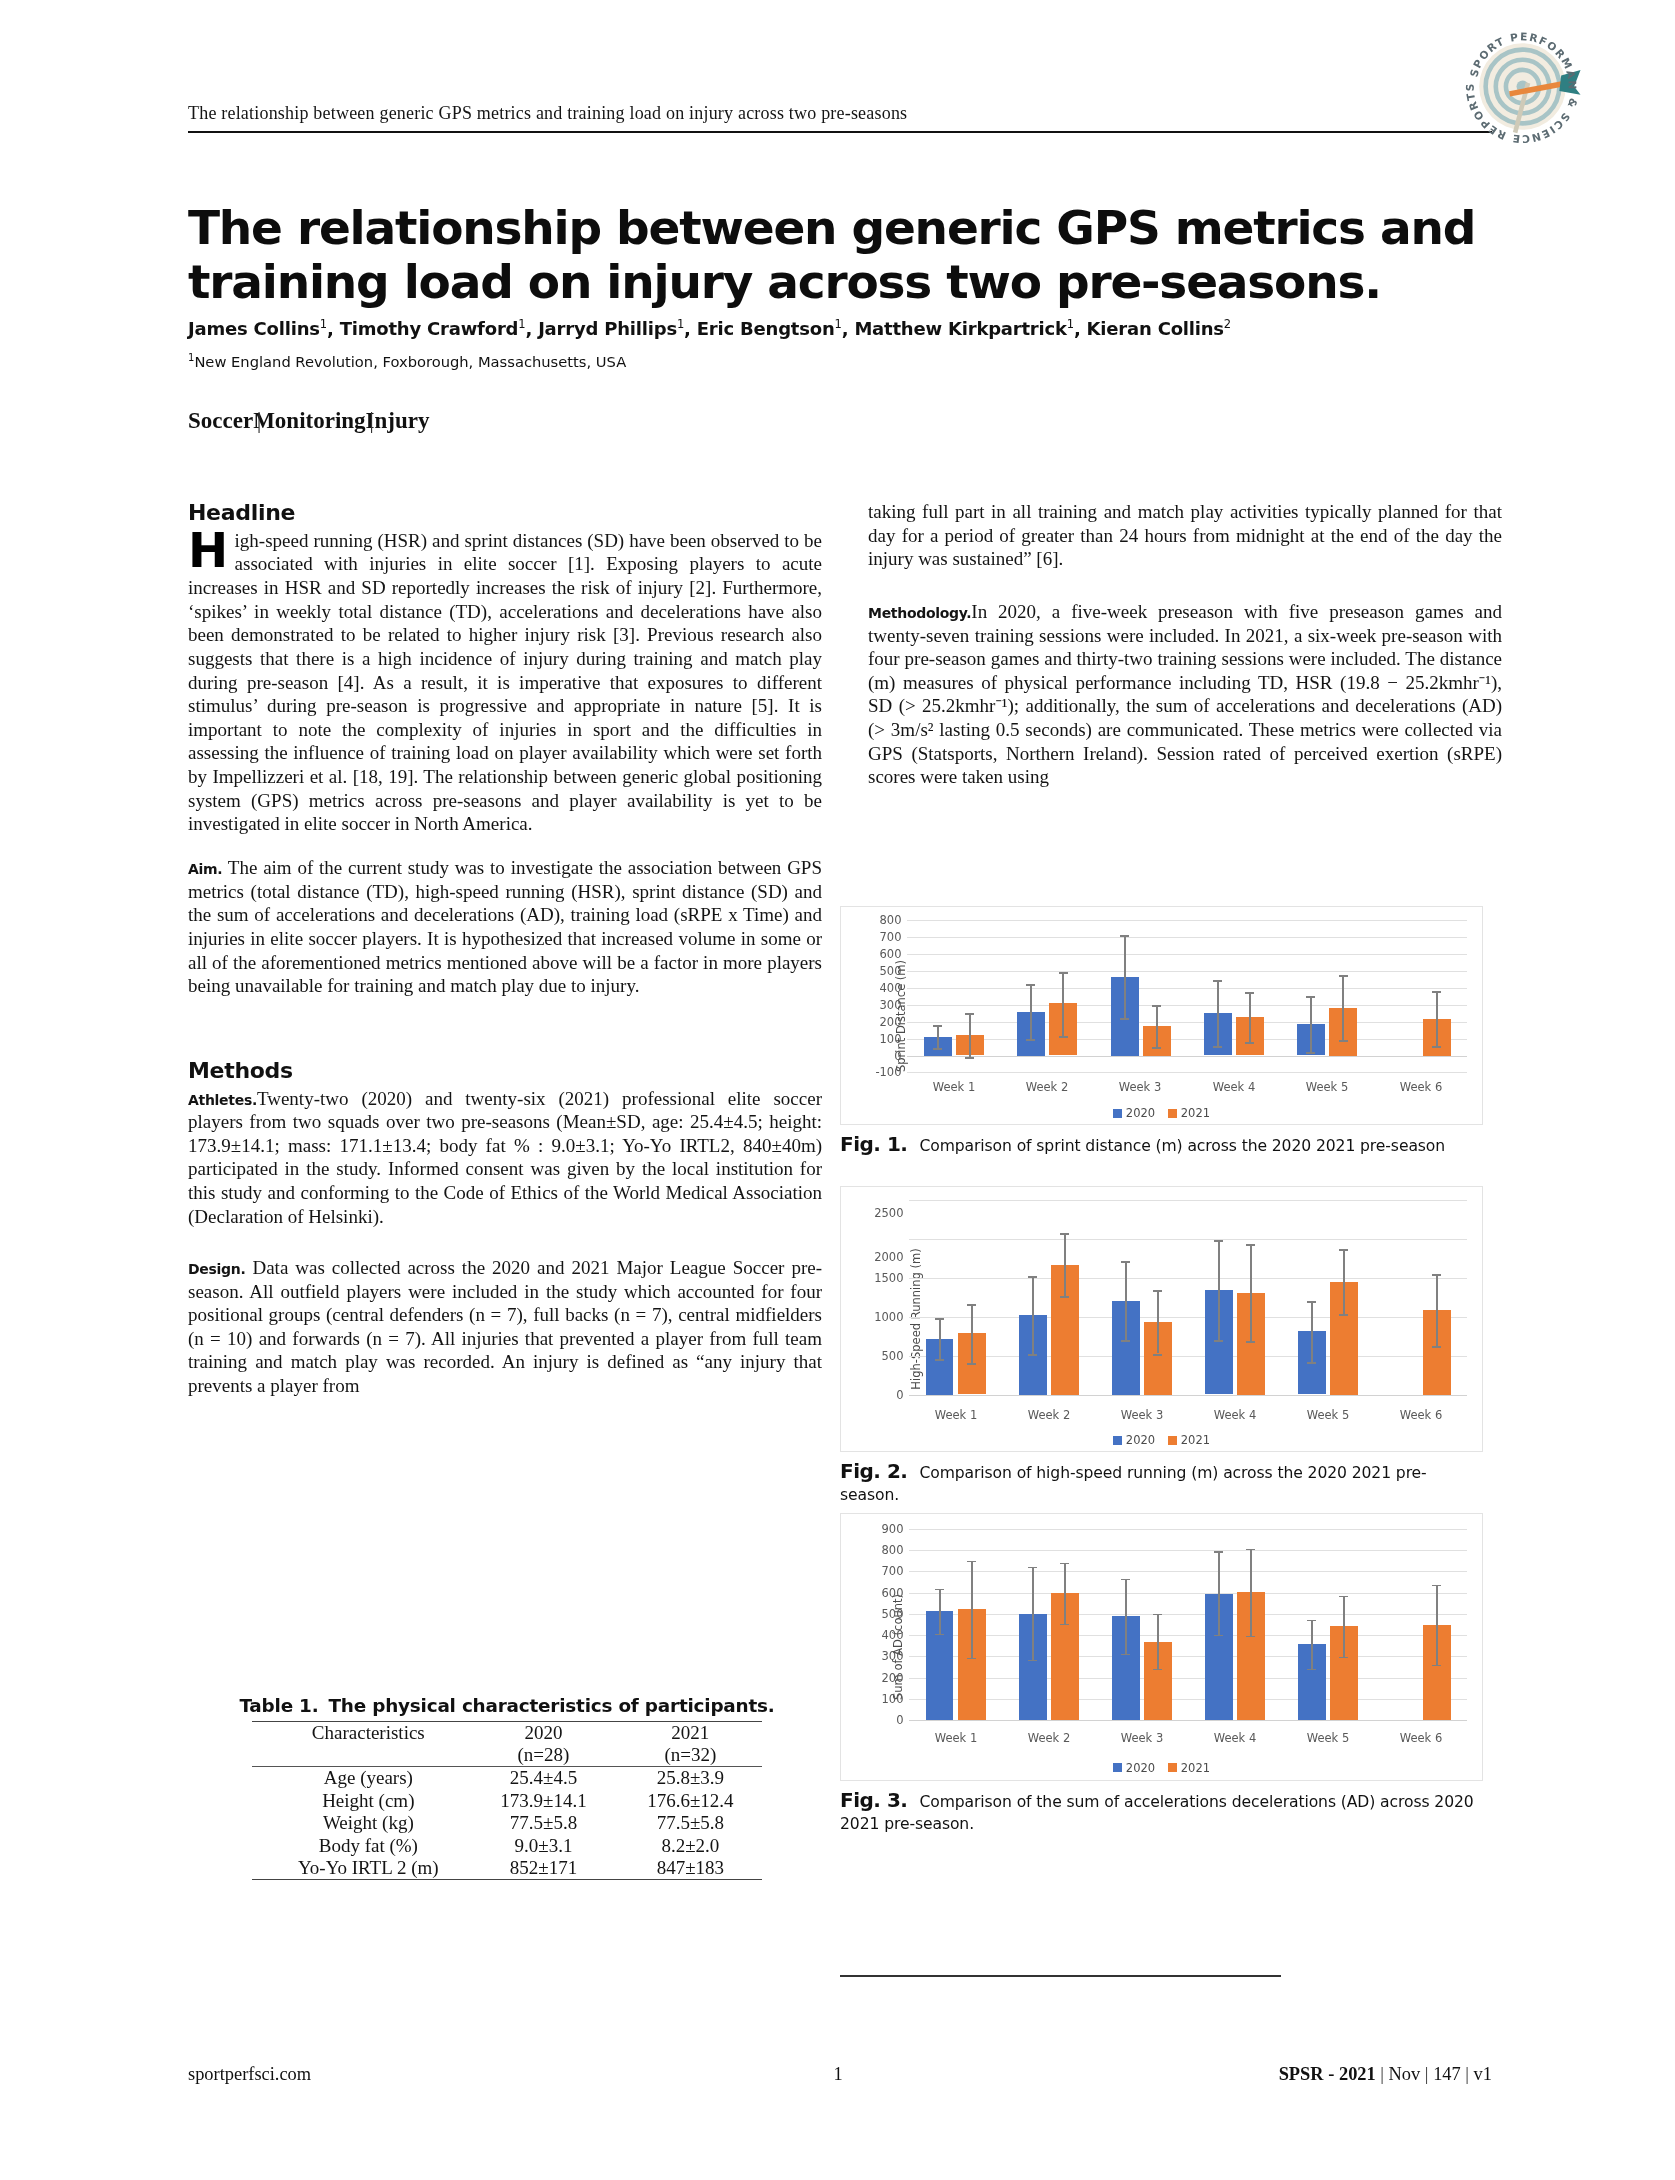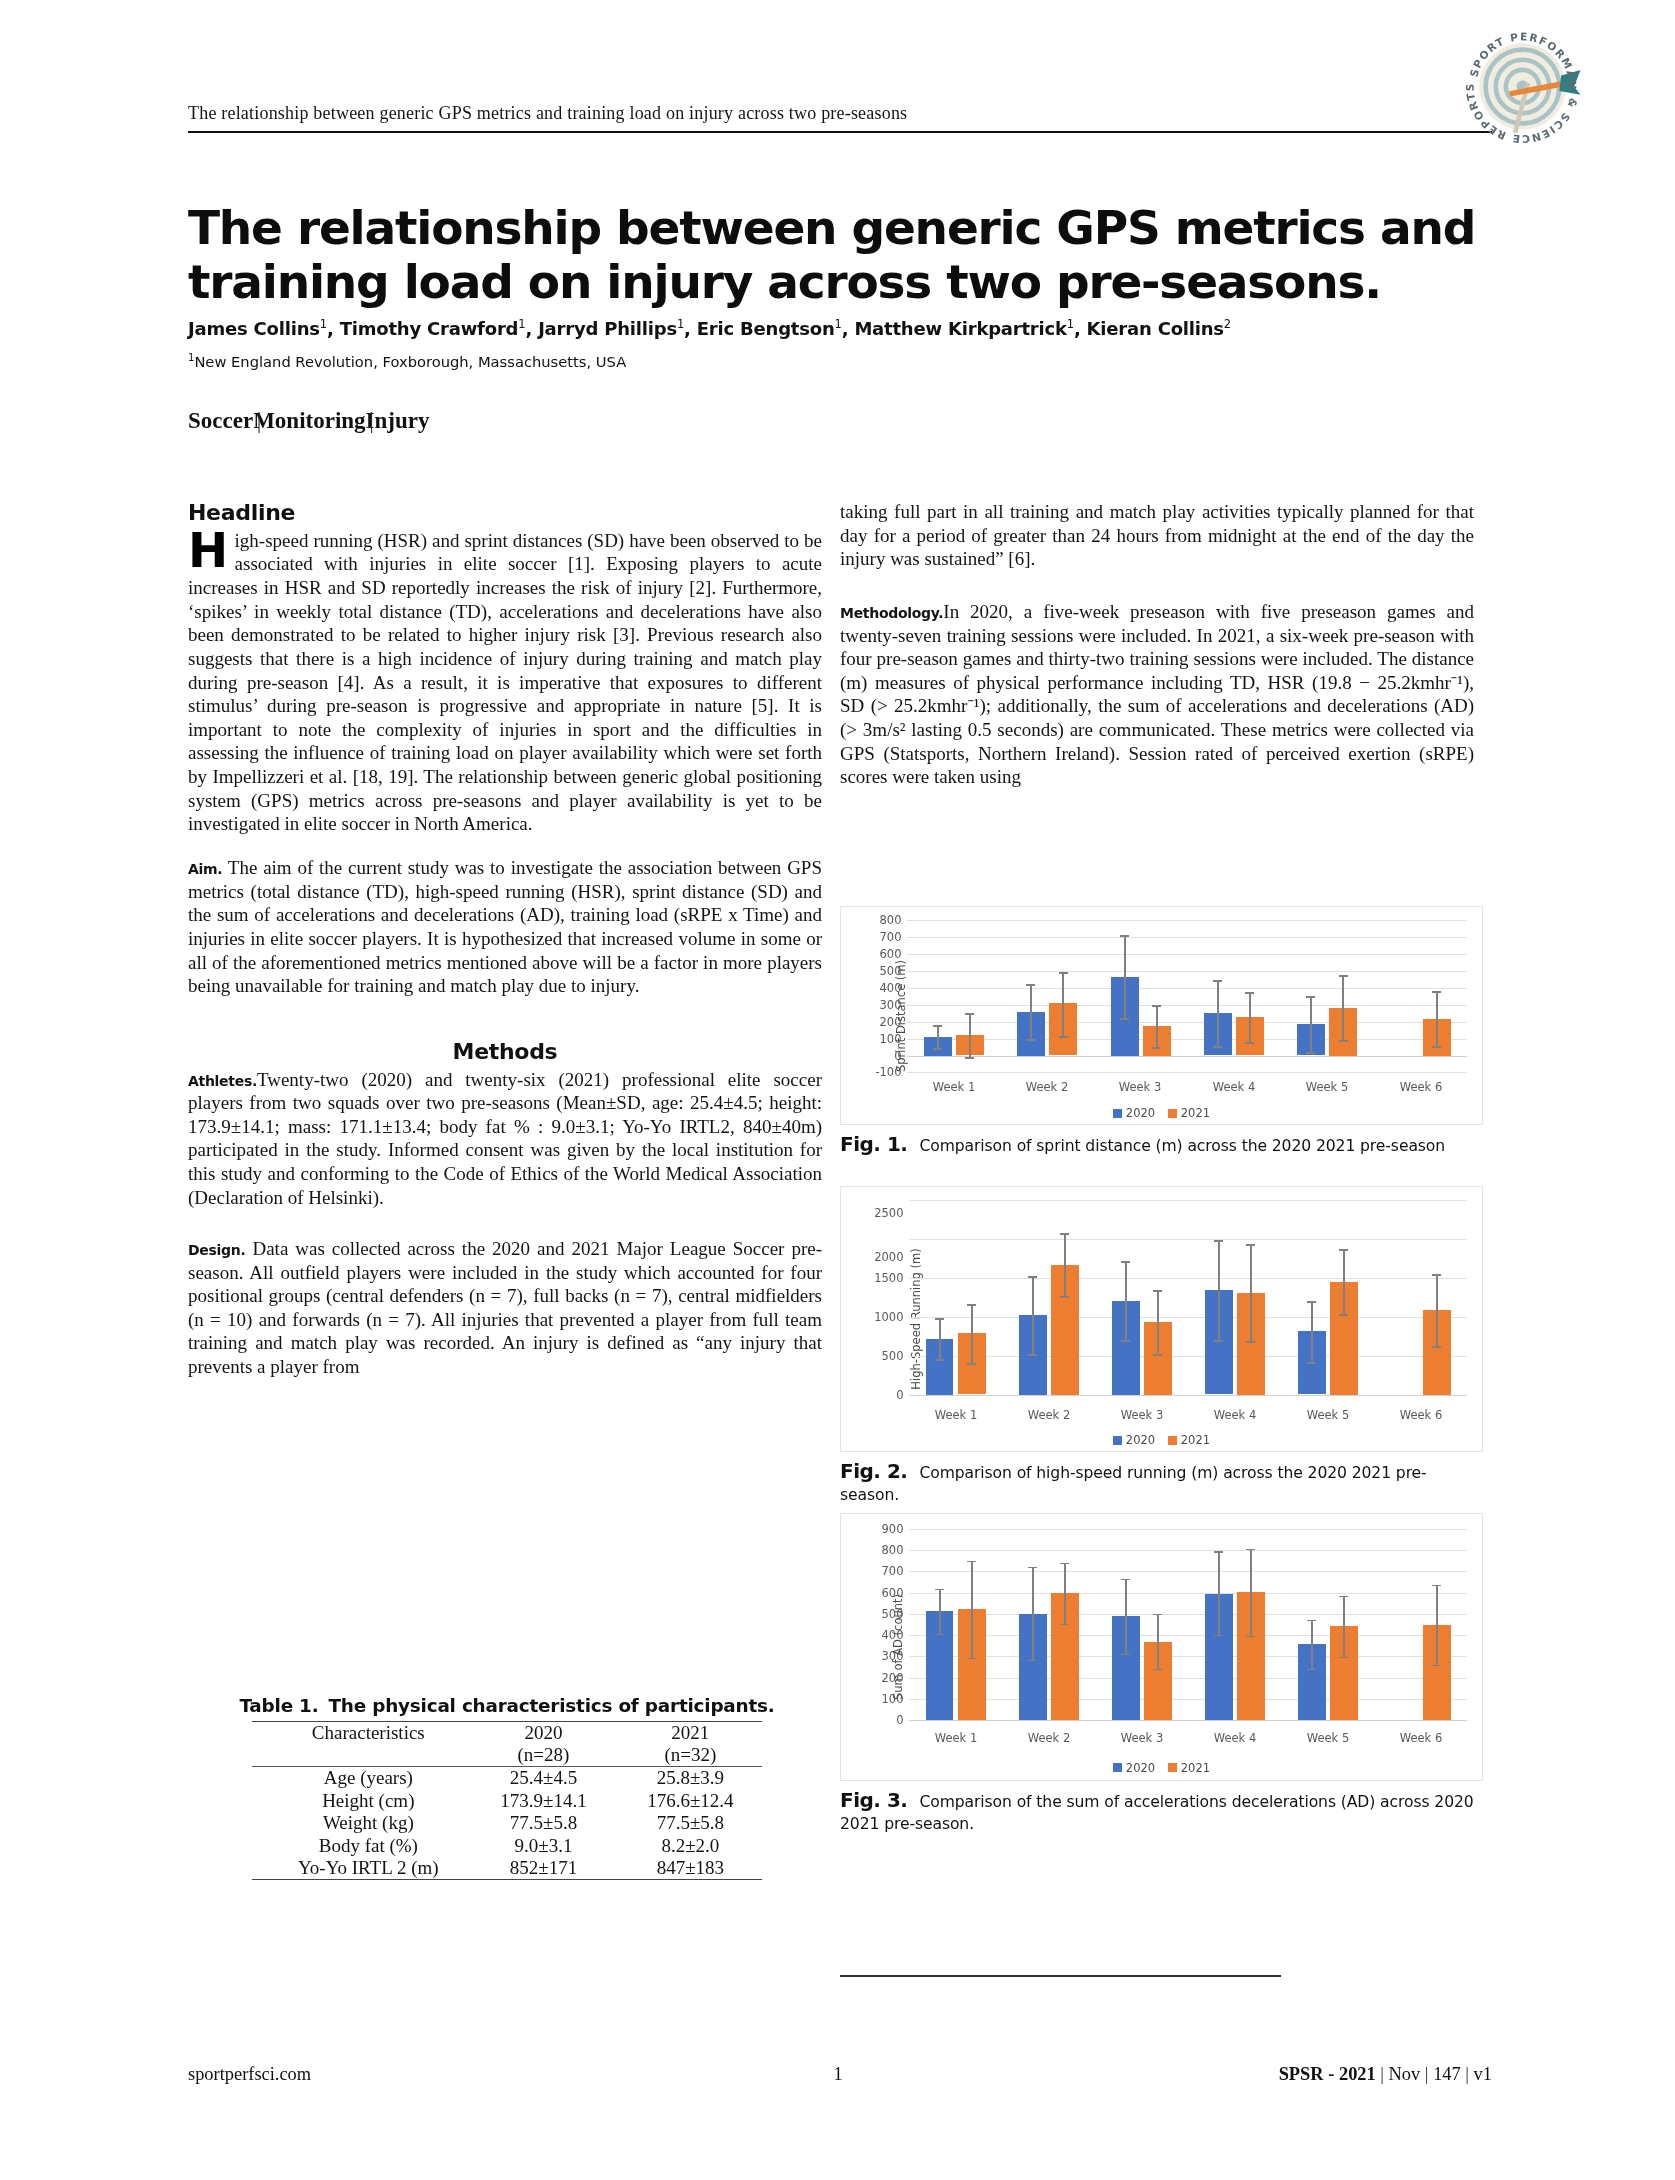--- a/index.html
+++ b/index.html
@@ -167,21 +167,21 @@
 
   <h1 class="title">The relationship between generic GPS metrics and training load on injury across two pre-seasons.</h1>
   <div class="authors"><span>James Collins</span><sup>1</sup><span>, </span><span>Timothy Crawford</span><sup>1</sup><span>, </span><span>Jarryd Phillips</span><sup>1</sup><span>, </span><span>Eric Bengtson</span><sup>1</sup><span>, </span><span>Matthew Kirkpartrick</span><sup>1</sup><span>, </span><span>Kieran Collins</span><sup>2</sup></div>
   <div class="affil affil1"><sup>1</sup><span>New England Revolution, Foxborough, Massachusetts, USA</span></div>
   <div class="keywords"><span>Soccer</span><span class="bar">|</span><span>Monitoring</span><span class="bar">|</span><span>Injury</span></div>
 
   <div class="col colL" style="top:500px;">
     <h2 class="sec-h">Headline</h2>
     <p class="body"><span class="dropcap">H</span><span>igh-speed running (HSR) and sprint distances (SD) have been observed to be associated with injuries in elite soccer [1]. Exposing players to acute increases in HSR and SD reportedly increases the risk of injury [2]. Furthermore, ‘spikes’ in weekly total distance (TD), accelerations and decelerations have also been demonstrated to be related to higher injury risk [3]. Previous research also suggests that there is a high incidence of injury during training and match play during pre-season [4]. As a result, it is imperative that exposures to different stimulus’ during pre-season is progressive and appropriate in nature [5]. It is important to note the complexity of injuries in sport and the difficulties in assessing the influence of training load on player availability which were set forth by Impellizzeri et al. [18, 19]. The relationship between generic global positioning system (GPS) metrics across pre-seasons and player availability is yet to be investigated in elite soccer in North America.</span></p>
     <p class="body" style="margin-top:20px;"><b class="lead">Aim.</b> <span>The aim of the current study was to investigate the association between GPS metrics (total distance (TD), high-speed running (HSR), sprint distance (SD) and the sum of accelerations and decelerations (AD), training load (sRPE x Time) and injuries in elite soccer players. It is hypothesized that increased volume in some or all of the aforementioned metrics mentioned above will be a factor in more players being unavailable for training and match play due to injury.</span></p>
-    <h2 class="sec-h" style="margin-top:41px;text-align:center;">Methods</h2>
+    <h2 class="sec-h" style="margin-top:60px;">Methods</h2>
     <p class="body"><b class="lead">Athletes.</b><span>Twenty-two (2020) and twenty-six (2021) professional elite soccer players from two squads over two pre-seasons (Mean±SD, age: 25.4±4.5; height: 173.9±14.1; mass: 171.1±13.4; body fat % : 9.0±3.1; Yo-Yo IRTL2, 840±40m) participated in the study. Informed consent was given by the local institution for this study and conforming to the Code of Ethics of the World Medical Association (Declaration of Helsinki).</span></p>
     <p class="body" style="margin-top:27.5px;"><b class="lead">Design.</b> <span>Data was collected across the 2020 and 2021 Major League Soccer pre-season. All outfield players were included in the study which accounted for four positional groups (central defenders (n = 7), full backs (n = 7), central midfielders (n = 10) and forwards (n = 7). All injuries that prevented a player from full team training and match play was recorded. An injury is defined as “any injury that prevents a player from</span></p>
   </div>
 
   <div class="tbl-wrap">
     <div class="tbl-cap">
       <span class="lbl">Table 1.</span><span>The physical characteristics of participants.</span>
     </div>
     <table class="chars">
       <thead>
@@ -219,21 +219,21 @@
           </tr>
           <tr class="rule-bot">
             <td class="c1">Yo-Yo IRTL 2 (m)</td>
             <td class="c2">852±171</td>
             <td class="c2">847±183</td>
           </tr>
         </tbody>
     </table>
   </div>
 
-  <div class="col colR" style="top:500px;">
+  <div class="col colR" style="top:500px;margin-left:28px;">
     <p class="body">taking full part in all training and match play activities typically planned for that day for a period of greater than 24 hours from midnight at the end of the day the injury was sustained” [6].</p>
     <p class="body" style="margin-top:29px;"><b class="lead">Methodology.</b><span>In 2020, a five-week preseason with five preseason games and twenty-seven training sessions were included. In 2021, a six-week pre-season with four pre-season games and thirty-two training sessions were included. The distance (m) measures of physical performance including TD, HSR (19.8 − 25.2kmhr⁻¹), SD (&gt; 25.2kmhr⁻¹); additionally, the sum of accelerations and decelerations (AD) (&gt; 3m/s² lasting 0.5 seconds) are communicated. These metrics were collected via GPS (Statsports, Northern Ireland). Session rated of perceived exertion (sRPE) scores were taken using</span></p>
   </div>
 
   <div class="fig" style="top:906px;">
     <div class="figbox" id="fig1-box" style="height:219px;">
         <div class="chart">
           <div class="ylab">Sprint Distance (m)</div>
           <div class="plot" style="left:66px;top:13px;width:560px;height:152px;">
             <div class="gl" style="top:152px;"></div>

